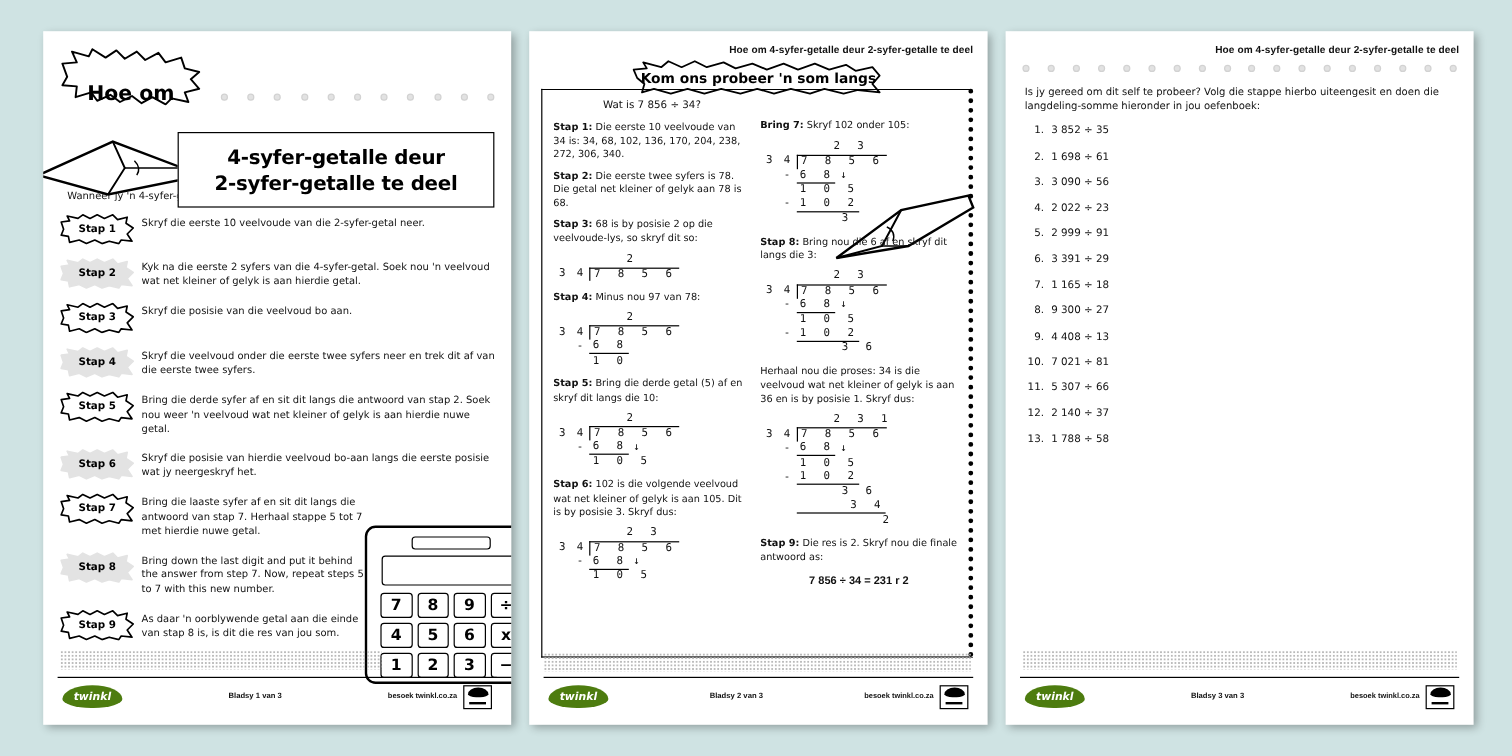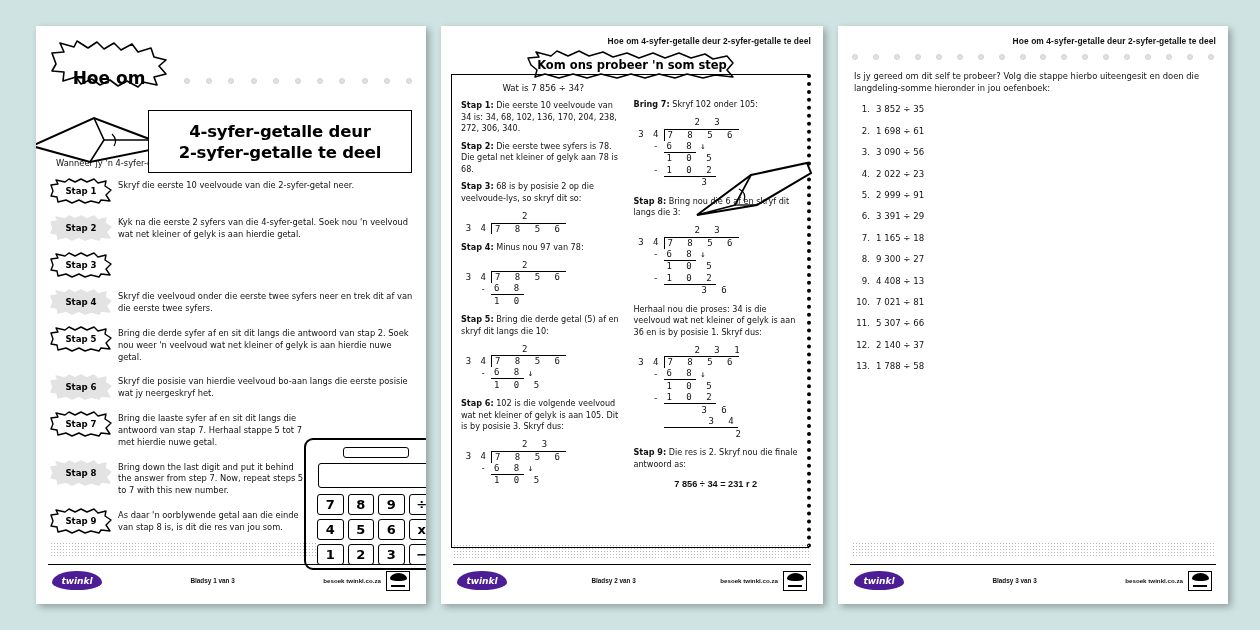--- a/index.html
+++ b/index.html
@@ -97,21 +97,21 @@
     position:absolute; left:0; right:0; bottom:46px; height:16px;
     background-image: radial-gradient(#b9b9b9 40%, transparent 41%);
     background-size: 3px 3px;
   }
   .p1-hatch { left:14px; width:268px; }
   .footer {
     position:absolute; left:12px; right:12px; bottom:8px; height:32px;
     border-top:1.4px solid #000; display:flex; align-items:center;
   }
   .twinkl {
-    width:50px; height:19px; background:#4c1d95; color:#fff;
+    width:50px; height:19px; background:#4d7c0f; color:#fff;
     border-radius:50% 50% 48% 48%/60% 60% 40% 40%;
     display:flex; align-items:center; justify-content:center;
     font-size:9px; font-weight:bold; font-style:italic;
     font-family:"DejaVu Sans", sans-serif; margin-left:4px;
   }
   .pagenum { flex:1; text-align:center; font-size:6.4px; font-weight:bold; color:#111; }
   .visit { font-size:6.2px; font-weight:bold; color:#111; margin-right:5px; }
   .stamp {
     width:24px; height:20px; border:1.2px solid #000; position:relative; margin-right:4px;
   }
@@ -237,20 +237,21 @@
         <div class="steptext">Kyk na die eerste 2 syfers van die 4-syfer-getal. Soek nou 'n veelvoud wat net kleiner of gelyk is aan hierdie getal.</div>
       </div>
 
       <div class="steprow">
         <div class="badge">
           <svg viewBox="0 0 62 26" preserveAspectRatio="none">
             <path d="M3,13 L1,7 L8,6 L6,2 L15,4 L19,1 L25,4 L31,1 L37,4 L44,1 L48,5 L56,3 L55,8 L61,12 L56,17 L60,23 L51,22 L49,25 L41,23 L35,25 L29,22 L22,25 L16,22 L8,24 L7,19 L1,18 Z" fill="#fff" stroke="#000" stroke-width="1.4" stroke-linejoin="round"></path>
           </svg>
           <span>Stap 3</span>
         </div>
+        <div class="steptext">Skryf die posisie van die veelvoud bo aan.</div>
       </div>
 
       <div class="steprow">
         <div class="badge">
           <svg viewBox="0 0 62 26" preserveAspectRatio="none">
             <path d="M3,13 L1,7 L8,6 L6,2 L15,4 L19,1 L25,4 L31,1 L37,4 L44,1 L48,5 L56,3 L55,8 L61,12 L56,17 L60,23 L51,22 L49,25 L41,23 L35,25 L29,22 L22,25 L16,22 L8,24 L7,19 L1,18 Z" fill="#e3e3e3" stroke="#e3e3e3" stroke-width="1.4" stroke-linejoin="round"></path>
           </svg>
           <span>Stap 4</span>
         </div>
         <div class="steptext">Skryf die veelvoud onder die eerste twee syfers neer en trek dit af van die eerste twee syfers.</div>
@@ -341,21 +342,21 @@
   </div>
 
   <div class="page" id="page2">
     <div class="page-header">Hoe om 4-syfer-getalle deur 2-syfer-getalle te deel</div>
 
     <div class="p2-banner">
       <div class="starburst2">
         <svg viewBox="0 0 210 30" preserveAspectRatio="none">
           <path d="M4,15 L1,8 L12,7 L9,2 L24,6 L30,1 L41,6 L52,1 L62,6 L76,2 L86,7 L100,3 L112,8 L126,3 L138,8 L152,3 L164,8 L178,4 L186,9 L200,6 L206,13 L200,20 L206,27 L188,25 L176,28 L160,24 L148,28 L132,24 L118,28 L104,24 L90,28 L74,24 L60,28 L46,24 L32,28 L18,24 L8,27 L10,20 Z" fill="#fff" stroke="#000" stroke-width="1.5" stroke-linejoin="round"></path>
         </svg>
-        <span>Kom ons probeer 'n som step</span>
+        <span>Kom ons probeer 'n som langs</span>
       </div>
     </div>
 
     <div class="p2-frame">
       <svg class="p2-pencil" viewBox="0 0 118 86">
         <path d="M2,54 L56,14 L112,2 L116,12 L62,44 Z" fill="#fff" stroke="#000" stroke-width="2"></path>
         <path d="M56,14 L40,44 L2,54" fill="none" stroke="#000" stroke-width="1.7"></path>
         <path d="M40,44 L62,44" fill="none" stroke="#000" stroke-width="1.3"></path>
         <path d="M44,28 q8,4 5,12" fill="none" stroke="#000" stroke-width="1.2"></path>
       </svg>

